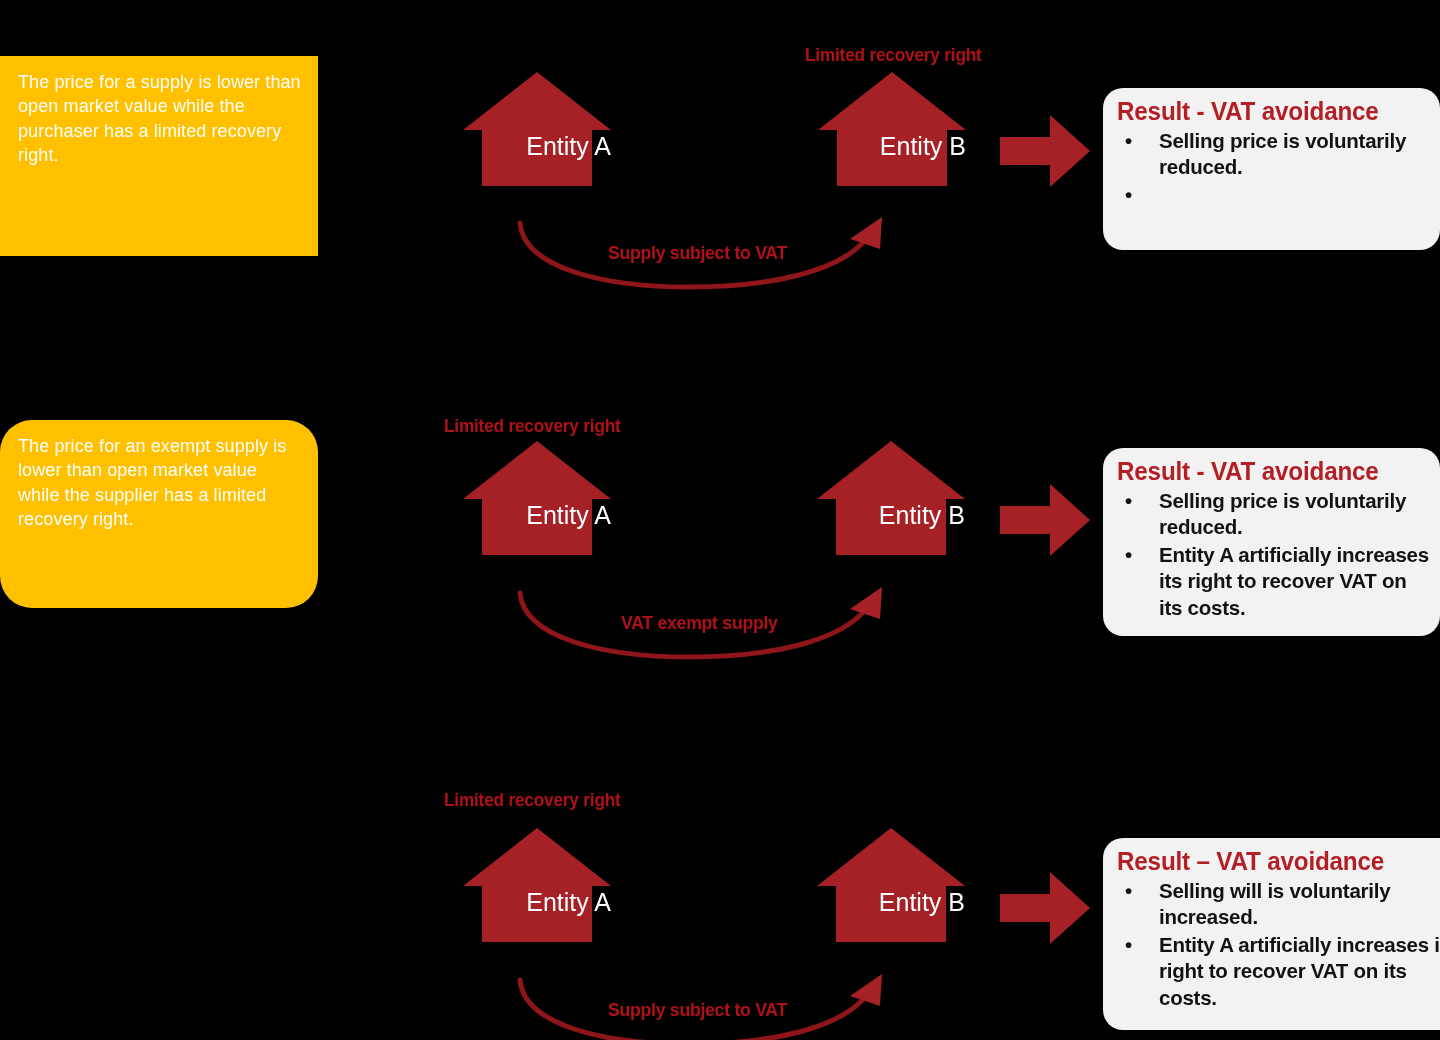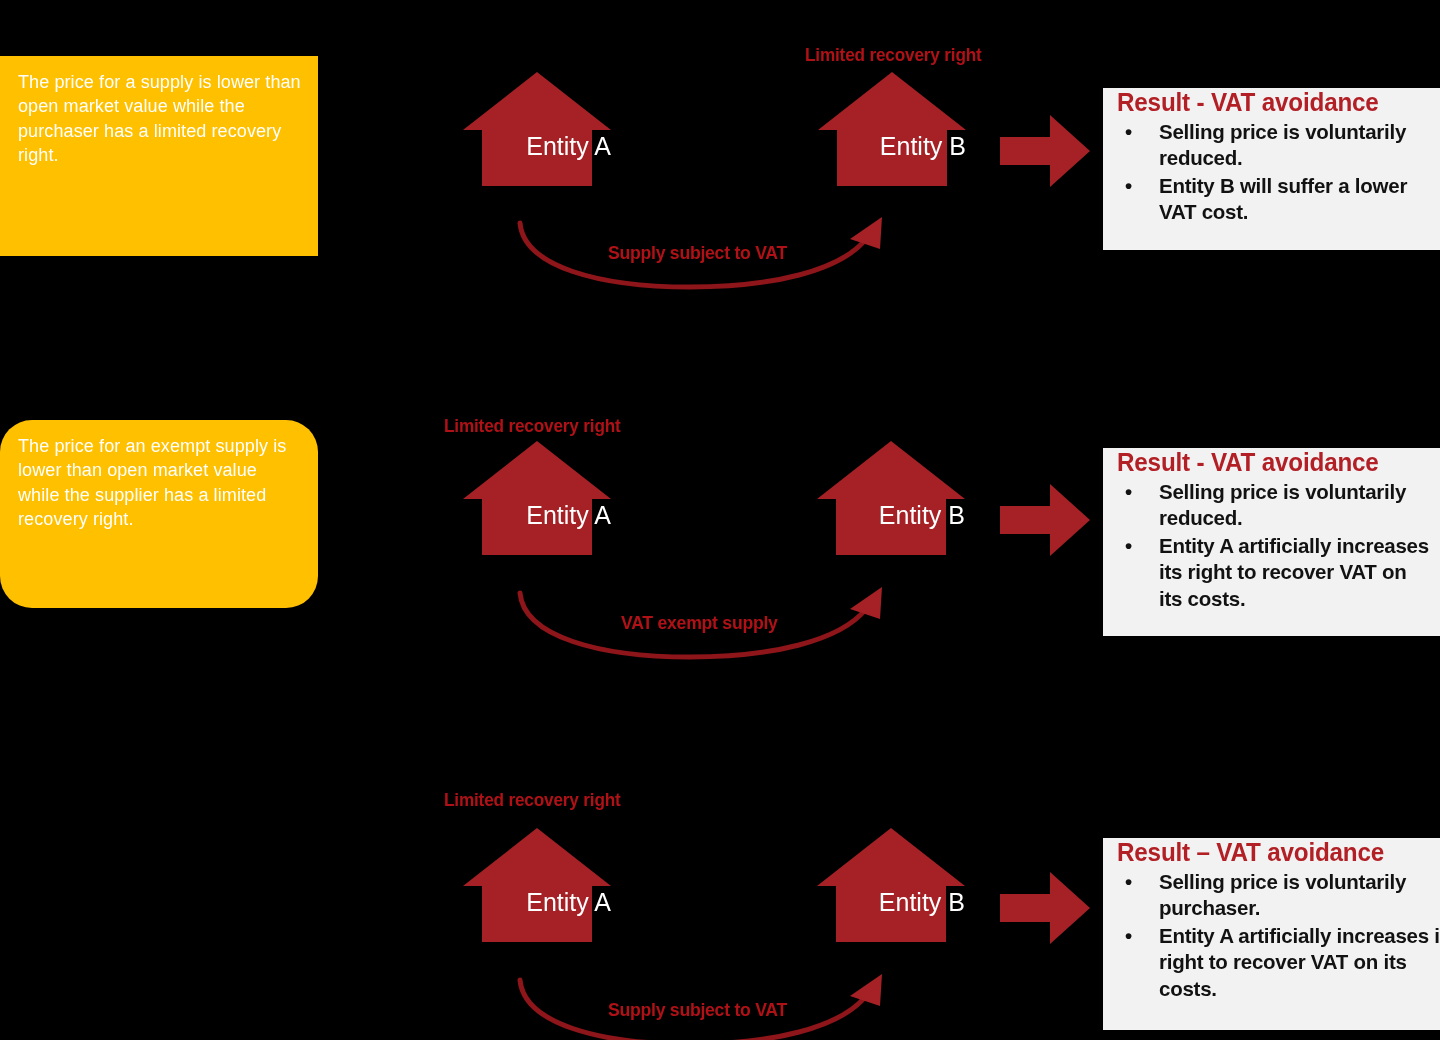--- a/index.html
+++ b/index.html
@@ -92,21 +92,22 @@
     width: 90px;
     height: 72px;
   }
   .block-arrow svg { display: block; width: 100%; height: 100%; }
 
   
   .result-box {
     position: absolute;
     background: #F2F2F2;
     box-sizing: border-box;
-    padding: 0 10px 10px 14px;
+    padding: 9px 10px 10px 14px;
+    border-radius: 20px;
   }
   .result-title {
     color: #B22026;
     font-size: 25px;
     font-weight: bold;
     line-height: 1.18;
     margin-bottom: 1px;
     letter-spacing: -0.2px;
     transform: scaleX(0.97);
     transform-origin: left center;
@@ -173,21 +174,20 @@
 
   <div class="result-box" style="left:1103px; top:88px; width:337px; height:162px;">
     <div class="result-title">Result - VAT avoidance</div>
     <ul class="bullet-list">
       <li class="bullet-item">
         <span class="dot">•</span>
         <span>Selling price is voluntarily reduced.</span>
       </li>
       <li class="bullet-item">
         <span class="dot">•</span>
-        <span>Entity B will suffer a lower VAT cost.</span>
       </li>
     </ul>
   </div>
 
   <div class="desc-box" style="left:0px; top:420px; width:318px; height:188px;border-radius:32px;">The price for an exempt supply is lower than open market value while the supplier has a limited recovery right.</div>
 
   <div class="caption" style="left:444px; top:415px;">Limited recovery right</div>
 
   <div class="house" style="left:463px; top:441px;">
     <svg viewBox="0 0 148 114" preserveAspectRatio="none">
@@ -260,21 +260,21 @@
     <svg viewBox="0 0 90 72">
       <path d="M0 22 L50 22 L50 0 L90 36 L50 72 L50 50 L0 50 Z" fill="#A52125"></path>
     </svg>
   </div>
 
   <div class="result-box" style="left:1103px; top:838px; width:373px; height:192px;">
     <div class="result-title">Result – VAT avoidance</div>
     <ul class="bullet-list">
       <li class="bullet-item">
         <span class="dot">•</span>
-        <span>Selling price is voluntarily purchaser.</span>
+        <span>Selling will is voluntarily increased.</span>
       </li>
       <li class="bullet-item">
         <span class="dot">•</span>
         <span>Entity A artificially increases its right to recover VAT on its costs.</span>
       </li>
     </ul>
   </div>
 
 </div>
 

